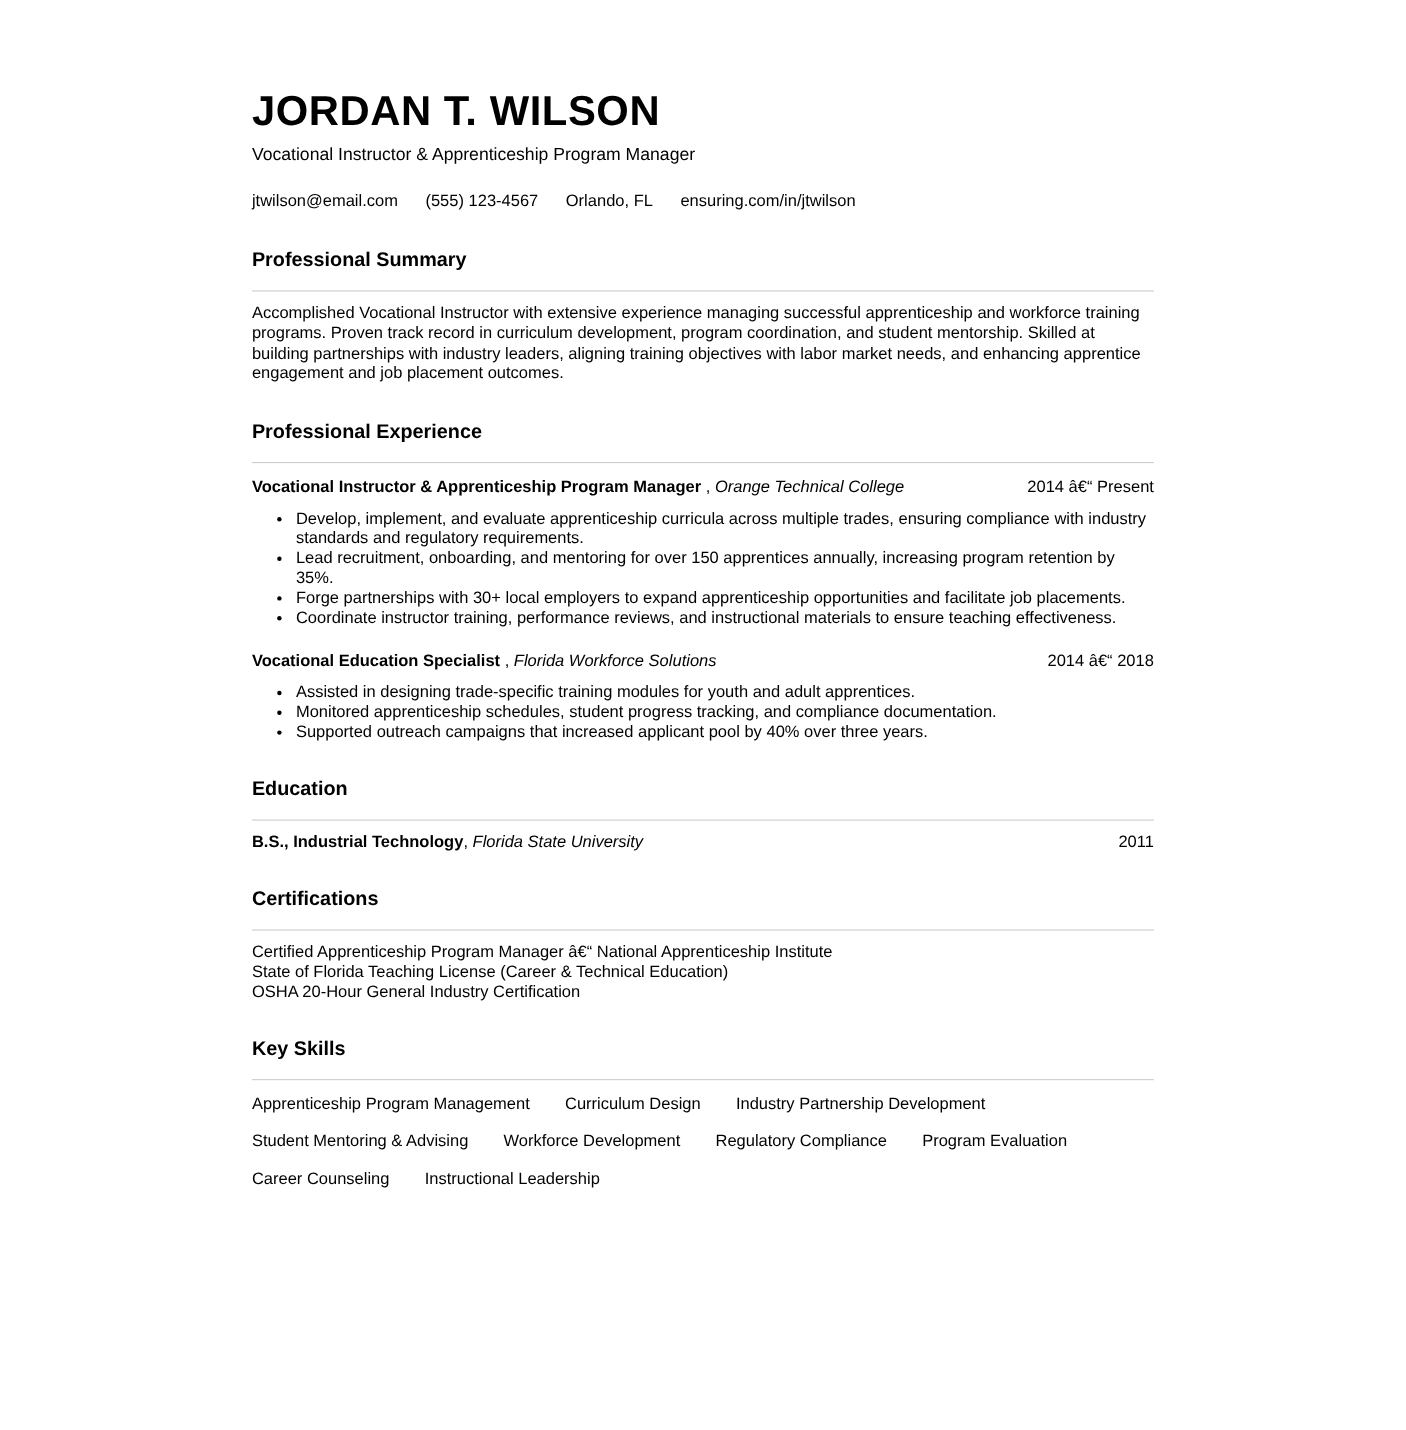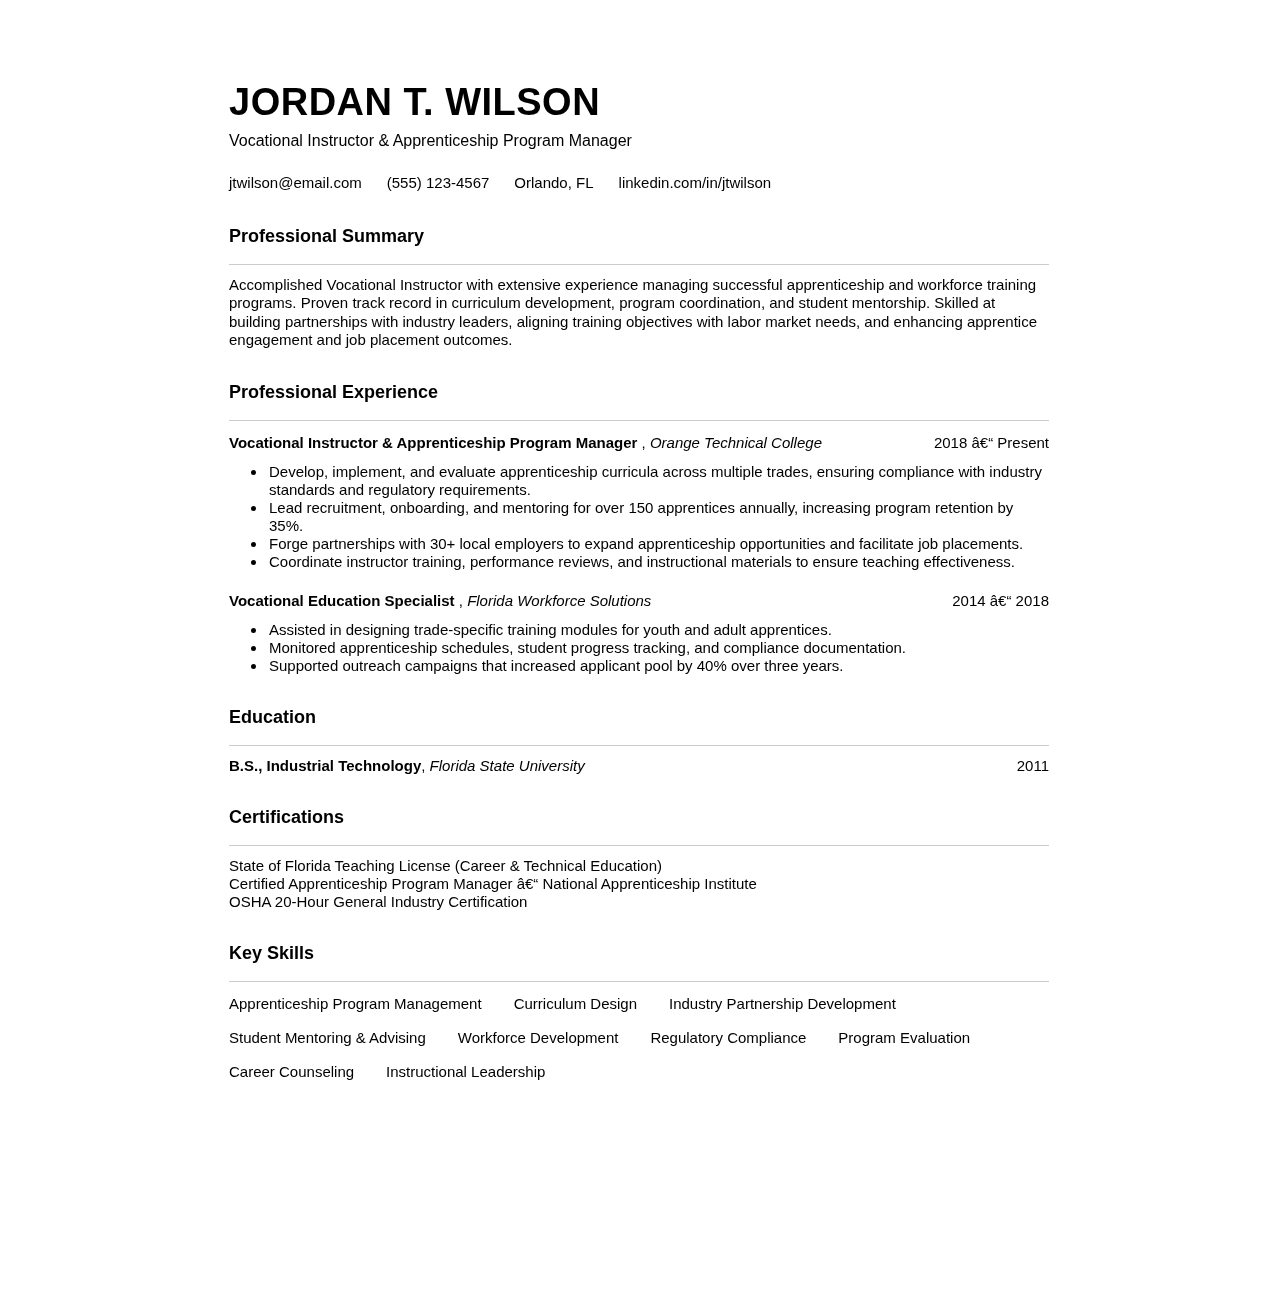--- a/index.html
+++ b/index.html
@@ -94,34 +94,34 @@
   }
 </style>
 </head>
 <body>
 
 <div class="page">
 
   <h1 class="resume-name">JORDAN T. WILSON</h1>
   <div class="resume-title">Vocational Instructor &amp; Apprenticeship Program Manager</div>
 
-  <div class="contact-bar"><span>jtwilson@email.com</span><span>(555) 123-4567</span><span>Orlando, FL</span><span>linkedin.com/in/jtwilson</span></div>
+  <div class="contact-bar"><span>jtwilson@email.com</span><span>(555) 123-4567</span><span>Orlando, FL</span><span>ensuring.com/in/jtwilson</span></div>
 
   <div>
     <h2 class="section-heading first">Professional Summary</h2>
     <p class="summary-text">Accomplished Vocational Instructor with extensive experience managing successful apprenticeship and workforce training programs. Proven track record in curriculum development, program coordination, and student mentorship. Skilled at building partnerships with industry leaders, aligning training objectives with labor market needs, and enhancing apprentice engagement and job placement outcomes.</p>
   </div>
 
   <div>
     <h2 class="section-heading">Professional Experience</h2>
 
     <div>
       <div class="job-header">
         <div><span class="job-title">Vocational Instructor &amp; Apprenticeship Program Manager</span><span> , </span><span class="job-company">Orange Technical College</span></div>
-        <div class="job-dates">2018 â€“ Present</div>
+        <div class="job-dates">2014 â€“ Present</div>
       </div>
       <ul class="job-bullets">
         <li>Develop, implement, and evaluate apprenticeship curricula across multiple trades, ensuring compliance with industry standards and regulatory requirements.</li>
         <li>Lead recruitment, onboarding, and mentoring for over 150 apprentices annually, increasing program retention by 35%.</li>
         <li>Forge partnerships with 30+ local employers to expand apprenticeship opportunities and facilitate job placements.</li>
         <li>Coordinate instructor training, performance reviews, and instructional materials to ensure teaching effectiveness.</li>
       </ul>
     </div>
 
     <div>
@@ -143,22 +143,22 @@
       <div class="edu-row">
         <div><span class="edu-degree">B.S., Industrial Technology</span><span>, </span><span class="edu-school">Florida State University</span></div>
         <div>2011</div>
       </div>
     </div>
   </div>
 
   <div>
     <h2 class="section-heading">Certifications</h2>
     <div class="cert-list">
+      <div>Certified Apprenticeship Program Manager â€“ National Apprenticeship Institute</div>
       <div>State of Florida Teaching License (Career &amp; Technical Education)</div>
-      <div>Certified Apprenticeship Program Manager â€“ National Apprenticeship Institute</div>
       <div>OSHA 20-Hour General Industry Certification</div>
     </div>
   </div>
 
   <div>
     <h2 class="section-heading">Key Skills</h2>
     <div class="skills-wrap">
       <div class="skills-row">
         <span>Apprenticeship Program Management</span>
         <span>Curriculum Design</span>

